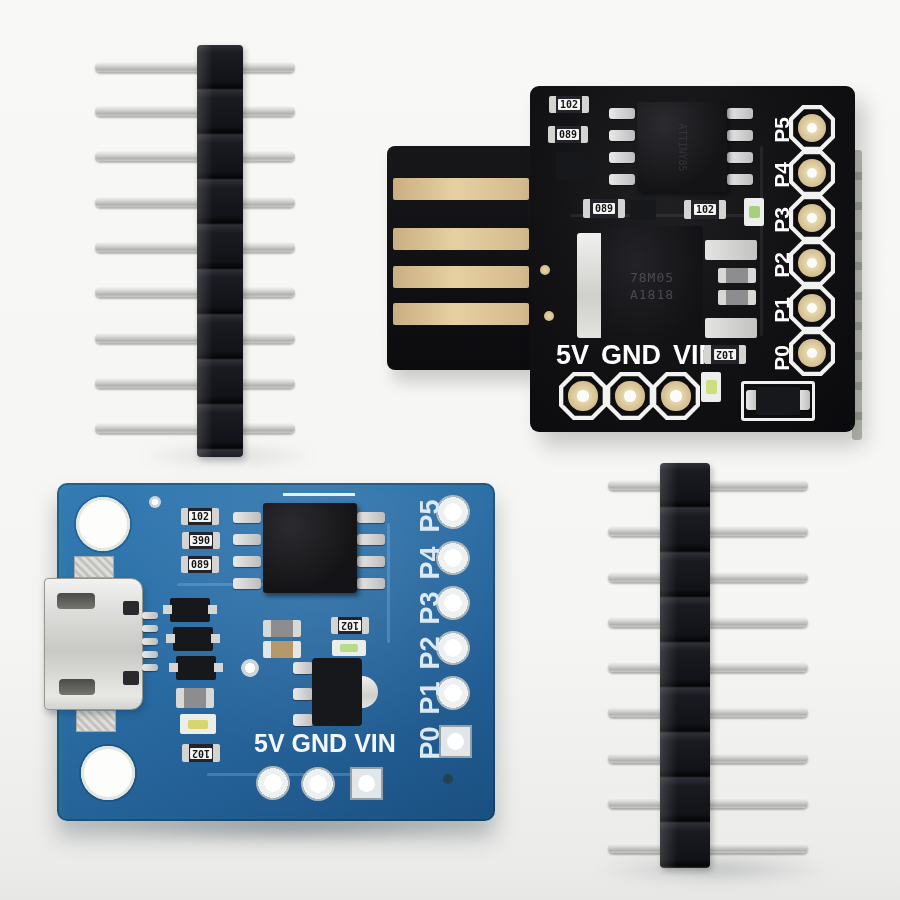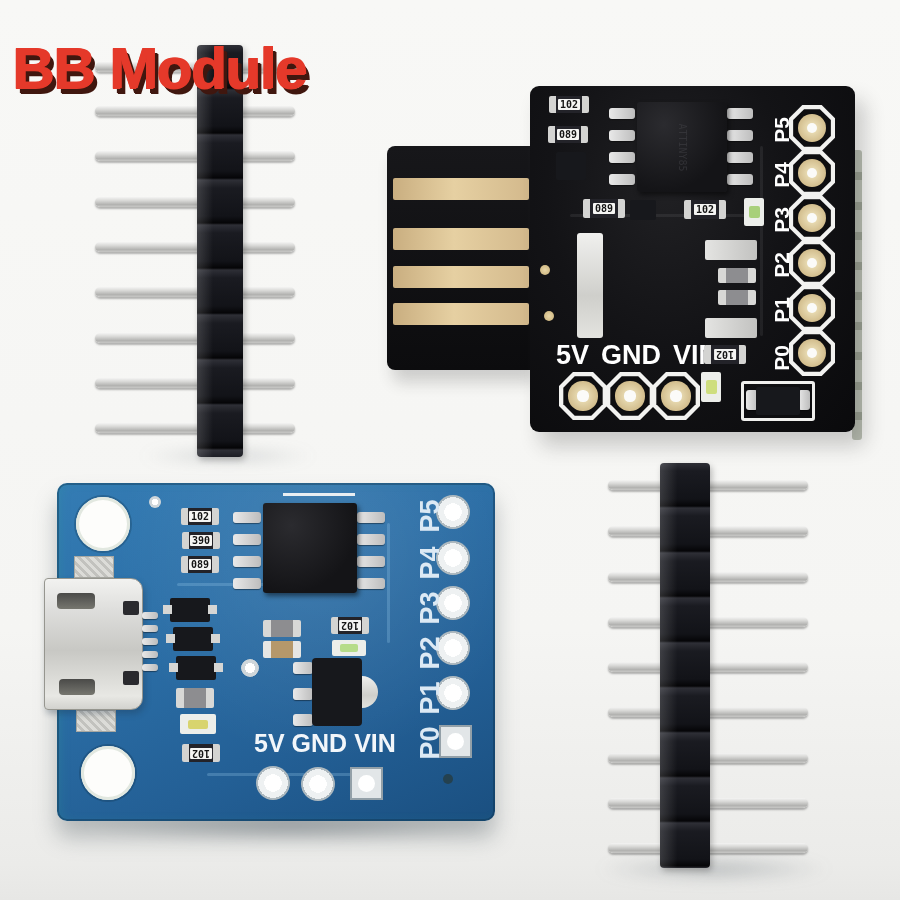--- a/index.html
+++ b/index.html
@@ -111,21 +111,20 @@
     <div class="abs hpin" style="left:5px;top:111px;width:200px;"></div>
     <div class="abs hpin" style="left:5px;top:157px;width:200px;"></div>
     <div class="abs hpin" style="left:5px;top:202px;width:200px;"></div>
     <div class="abs hpin" style="left:5px;top:247px;width:200px;"></div>
     <div class="abs hpin" style="left:5px;top:293px;width:200px;"></div>
     <div class="abs hpin" style="left:5px;top:338px;width:200px;"></div>
     <div class="abs hpin" style="left:5px;top:383px;width:200px;"></div>
     <div class="abs strip" style="left:107px;top:5px;width:46px;height:412px;"></div>
   </div>
 
-  <div class="abs title" style="left:12px;top:34px;">BB Module</div>
 
   <div class="abs edge-strip" style="left:852px;top:150px;width:10px;height:290px;"></div>
 
   <div class="abs usb-tab" style="left:387px;top:146px;width:143px;height:224px;">
     <div class="abs finger" style="left:6px;top:32px;width:136px;height:22px;"></div>
     <div class="abs finger" style="left:6px;top:82px;width:136px;height:22px;"></div>
     <div class="abs finger" style="left:6px;top:120px;width:136px;height:22px;"></div>
     <div class="abs finger" style="left:6px;top:157px;width:136px;height:22px;"></div>
   </div>
 
@@ -160,20 +159,24 @@
       </div>
     <div class="abs chip-sm" style="left:100px;top:114px;width:26px;height:20px;"></div>
     <div class="abs res" style="left:154px;top:114px;width:42px;height:19px;">
       <span class="res-label">102</span>
       </div>
     <div class="abs led" style="left:214px;top:112px;width:20px;height:28px;">
       <div class="led-core" style="background:#a8d07a;"></div>
       </div>
 
     <div class="abs dpak-tab" style="left:47px;top:147px;width:26px;height:105px;"></div>
+    <div class="abs dpak-body" style="left:71px;top:140px;width:102px;height:120px;">
+      <span class="mark">78M05</span>
+      <span class="mark">A1818</span>
+    </div>
     <div class="abs leg" style="left:175px;top:154px;width:52px;height:20px;"></div>
     <div class="abs leg" style="left:175px;top:232px;width:52px;height:20px;"></div>
     <div class="abs capsm" style="left:188px;top:182px;width:38px;height:15px;"></div>
     <div class="abs capsm" style="left:188px;top:204px;width:38px;height:15px;"></div>
 
     <div class="abs goldvia" style="left:10px;top:179px;width:10px;height:10px;"></div>
     <div class="abs goldvia" style="left:14px;top:225px;width:10px;height:10px;"></div>
 
     <div class="abs oct1" style="left:259px;top:19px;width:46px;height:46px;">
         <div class="oct2">

